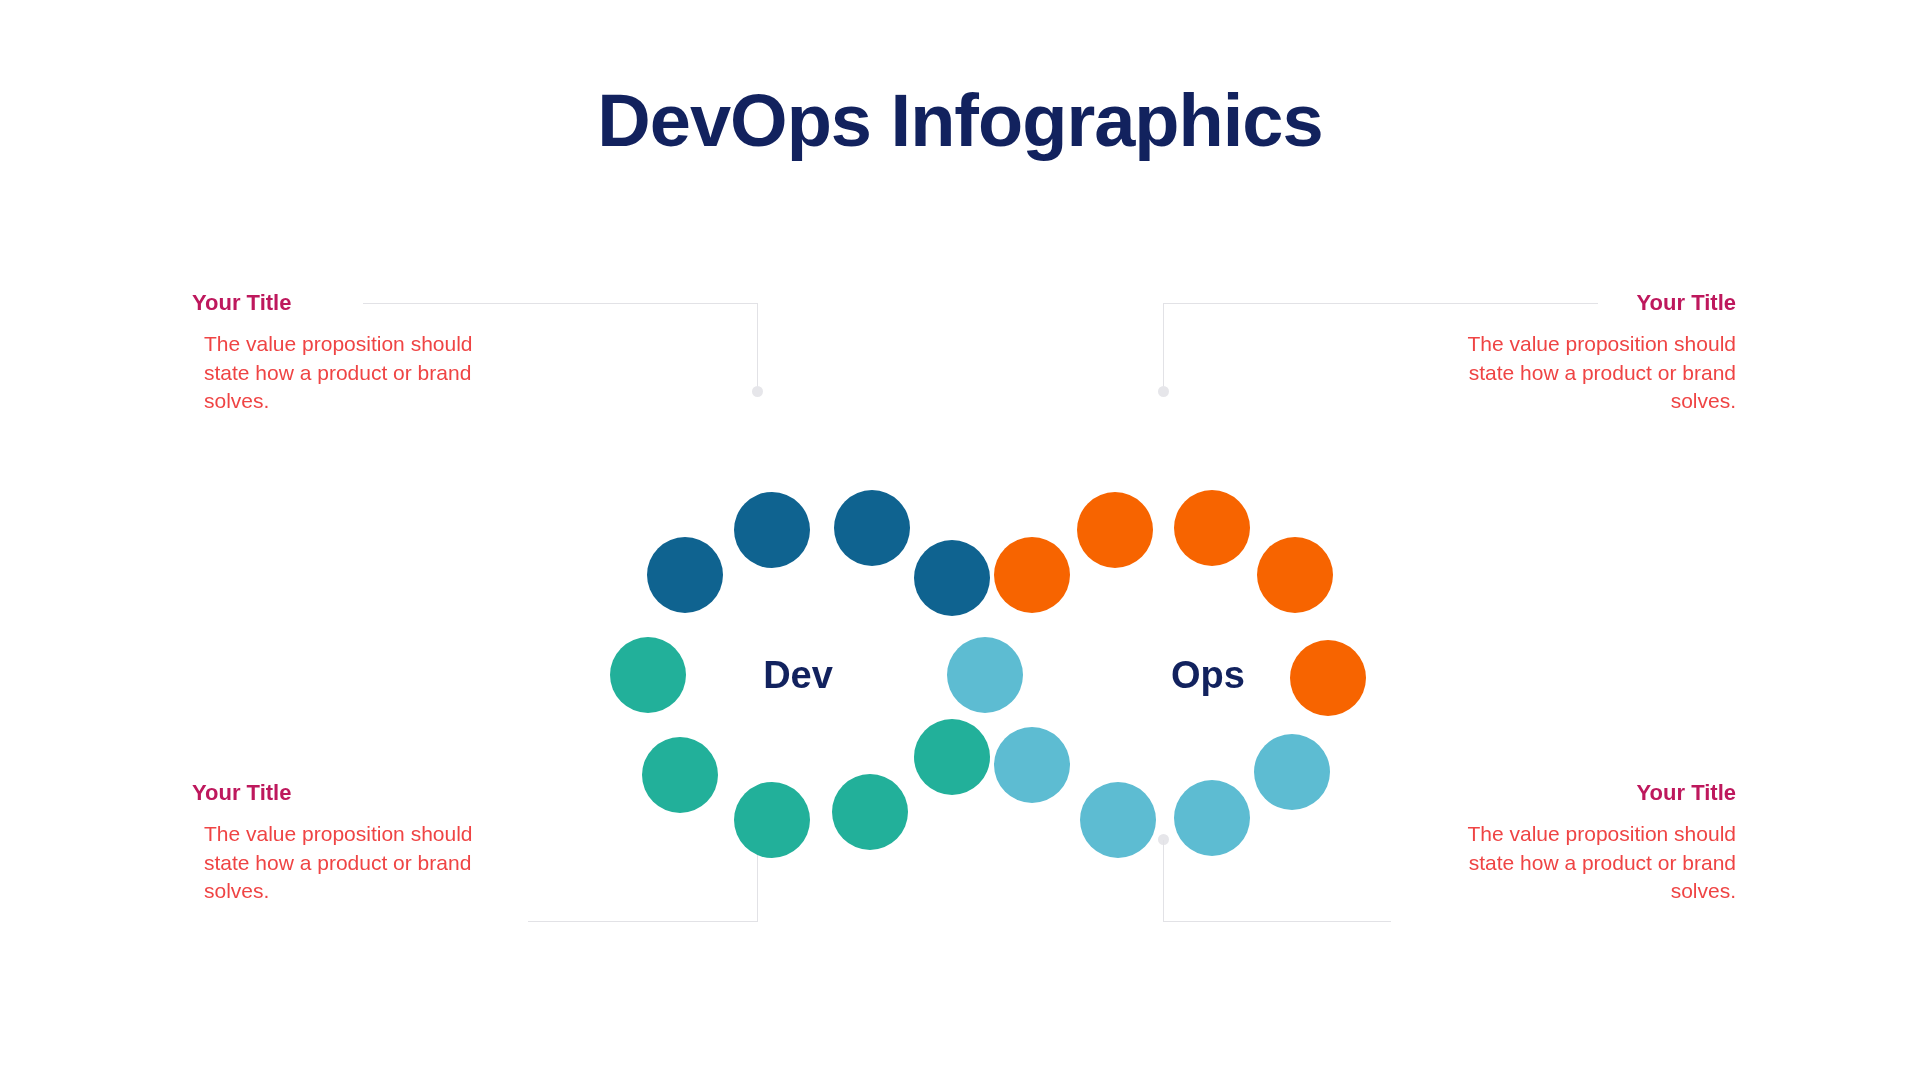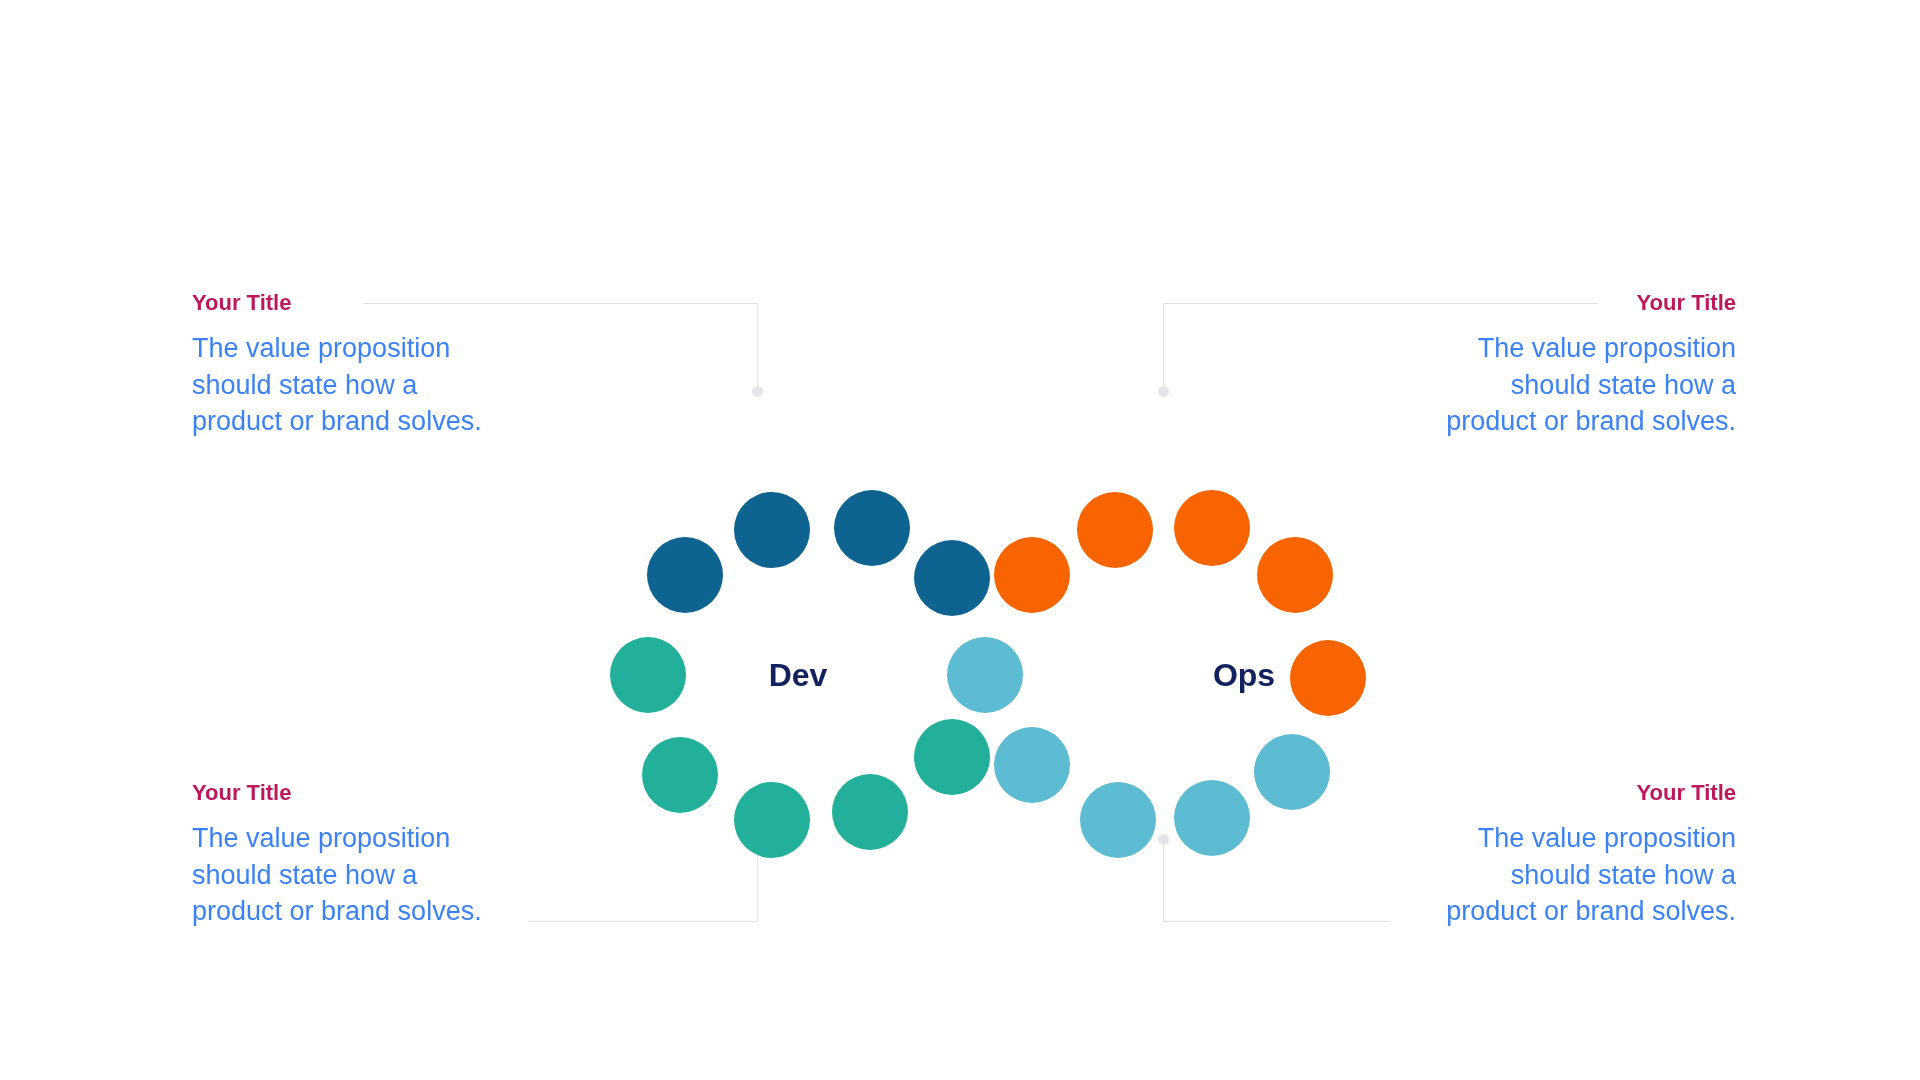--- a/index.html
+++ b/index.html
@@ -45,24 +45,25 @@
   }
   .callout .c-title {
     font-size: 22px;
     font-weight: bold;
     color: #be185d;
     line-height: 1.2;
     margin-bottom: 14px;
     white-space: nowrap;
   }
   .callout .c-body {
-    font-size: 27px;
+    font-size: 21px;
     font-weight: normal;
-    color: #3b82f6;
+    color: #ef4444;
     line-height: 1.35;
+    margin-left: 12px;
   }
   .callout.left  { text-align: left; }
   .callout.right { text-align: right; }
 
   #callout-top-left    { left: 192px;  top: 290px; }
   #callout-bottom-left { left: 192px;  top: 780px; }
   #callout-top-right   { left: 1436px; top: 290px; }
   #callout-bottom-right{ left: 1436px; top: 780px; }
 
   
@@ -109,32 +110,33 @@
     width: 860px;
     height: 400px;
   }
   .node {
     position: absolute;
     border-radius: 50%;
     box-sizing: border-box;
   }
   .lobe-label {
     position: absolute;
-    font-size: 32px;
+    font-size: 38px;
     font-weight: bold;
     color: #12225e;
     white-space: nowrap;
     transform: translate(-50%, -50%);
   }
 </style>
 </head>
 <body>
 
 <div id="slide">
 
+  <div id="page-title">DevOps Infographics</div>
 
   <div class="conn-h" id="conn-tl-h"></div>
   <div class="conn-v" id="conn-tl-v"></div>
   <div class="conn-dot" id="conn-tl-dot"></div>
 
   <div class="conn-h" id="conn-tr-h"></div>
   <div class="conn-v" id="conn-tr-v"></div>
   <div class="conn-dot" id="conn-tr-dot"></div>
 
   <div class="conn-dot" id="conn-bl-dot"></div>
@@ -179,16 +181,16 @@
       <div class="node" style="left: 537px; top: 72px; width: 76px; height: 76px; background: rgb(247, 100, 0);"></div>
       <div class="node" style="left: 634px; top: 70px; width: 76px; height: 76px; background: rgb(247, 100, 0);"></div>
       <div class="node" style="left: 717px; top: 117px; width: 76px; height: 76px; background: rgb(247, 100, 0);"></div>
       <div class="node" style="left: 750px; top: 220px; width: 76px; height: 76px; background: rgb(247, 100, 0);"></div>
       <div class="node" style="left: 407px; top: 217px; width: 76px; height: 76px; background: rgb(93, 188, 210);"></div>
       <div class="node" style="left: 454px; top: 307px; width: 76px; height: 76px; background: rgb(93, 188, 210);"></div>
       <div class="node" style="left: 540px; top: 362px; width: 76px; height: 76px; background: rgb(93, 188, 210);"></div>
       <div class="node" style="left: 634px; top: 360px; width: 76px; height: 76px; background: rgb(93, 188, 210);"></div>
       <div class="node" style="left: 714px; top: 314px; width: 76px; height: 76px; background: rgb(93, 188, 210);"></div>
       <div class="lobe-label" style="left: 258px; top: 255px;">Dev</div>
-      <div class="lobe-label" style="left: 704px; top: 255px;">Ops</div>
+      <div class="lobe-label" style="left: 668px; top: 255px;">Ops</div>
     </div>
 
 </div>
 
 </body></html>

